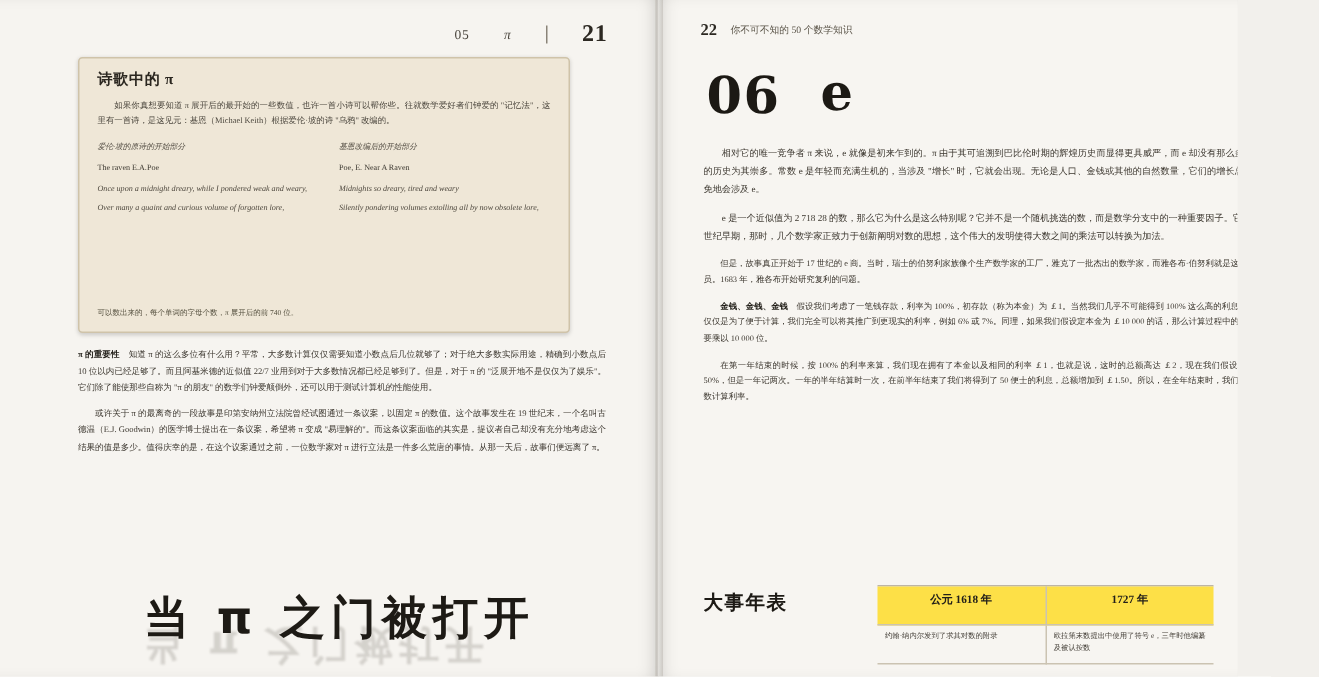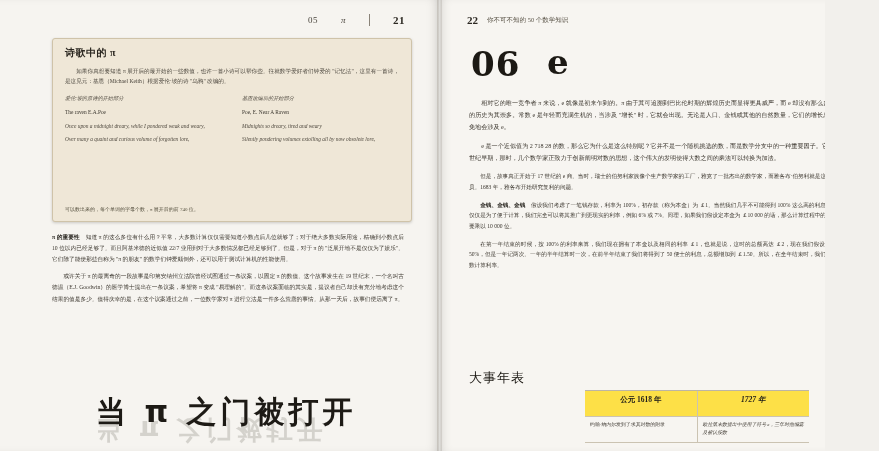--- a/index.html
+++ b/index.html
@@ -56,34 +56,34 @@
     color: #4a453d;
     letter-spacing: 0.5px;
   }
   .lp-header .pi {
     font-family: "Liberation Serif", serif;
     font-style: italic;
     font-size: 9px;
   }
   .lp-header .num {
     font-weight: bold;
-    font-size: 11px;
+    font-size: 16px;
     color: #2c2822;
   }
   .lp-header .divider {
     display: inline-block;
     width: 1px;
     height: 12px;
     background: #8a8378;
   }
   .poembox {
     position: absolute;
     left: 52px;
     top: 38px;
-    width: 360px;
+    width: 328px;
     height: 184px;
     background: #efe7d7;
     border: 1px solid #cfc3a9;
     border-radius: 3px;
     box-shadow: 0 1px 3px rgba(0,0,0,0.18);
     padding: 7px 12px 8px 12px;
     box-sizing: border-box;
   }
   .poembox h3 {
     margin: 0 0 6px 0;
@@ -236,23 +236,23 @@
     font-size: 5.6px;
     line-height: 1.9;
   }
   .rp-body .runhead {
     font-weight: bold;
     color: #211e18;
   }
   .timeline-title {
     position: absolute;
     left: 30px;
-    bottom: 64px;
+    bottom: 40px;
     font-size: 13px;
-    font-weight: normal;
+    font-weight: bold;
     color: #1d1a15;
     font-family: "DejaVu Sans", sans-serif;
     letter-spacing: 1px;
   }
   .timeline {
     position: absolute;
     left: 146px;
     right: 16px;
     bottom: 8px;
     border-top: 1px solid #bdb5a5;
@@ -274,21 +274,20 @@
     border-bottom: 1px solid #cbc3b2;
     padding: 4px 5px;
     font-size: 4.9px;
     line-height: 1.7;
     color: #46413a;
     box-sizing: border-box;
     min-height: 26px;
   }
   .tl-cell:last-child {
     border-right: none;
-    font-style: italic;
   }
 </style>
 </head>
 <body>
 
 <div class="spread">
 
   <div class="page page-left">
 
     <div class="lp-header">

